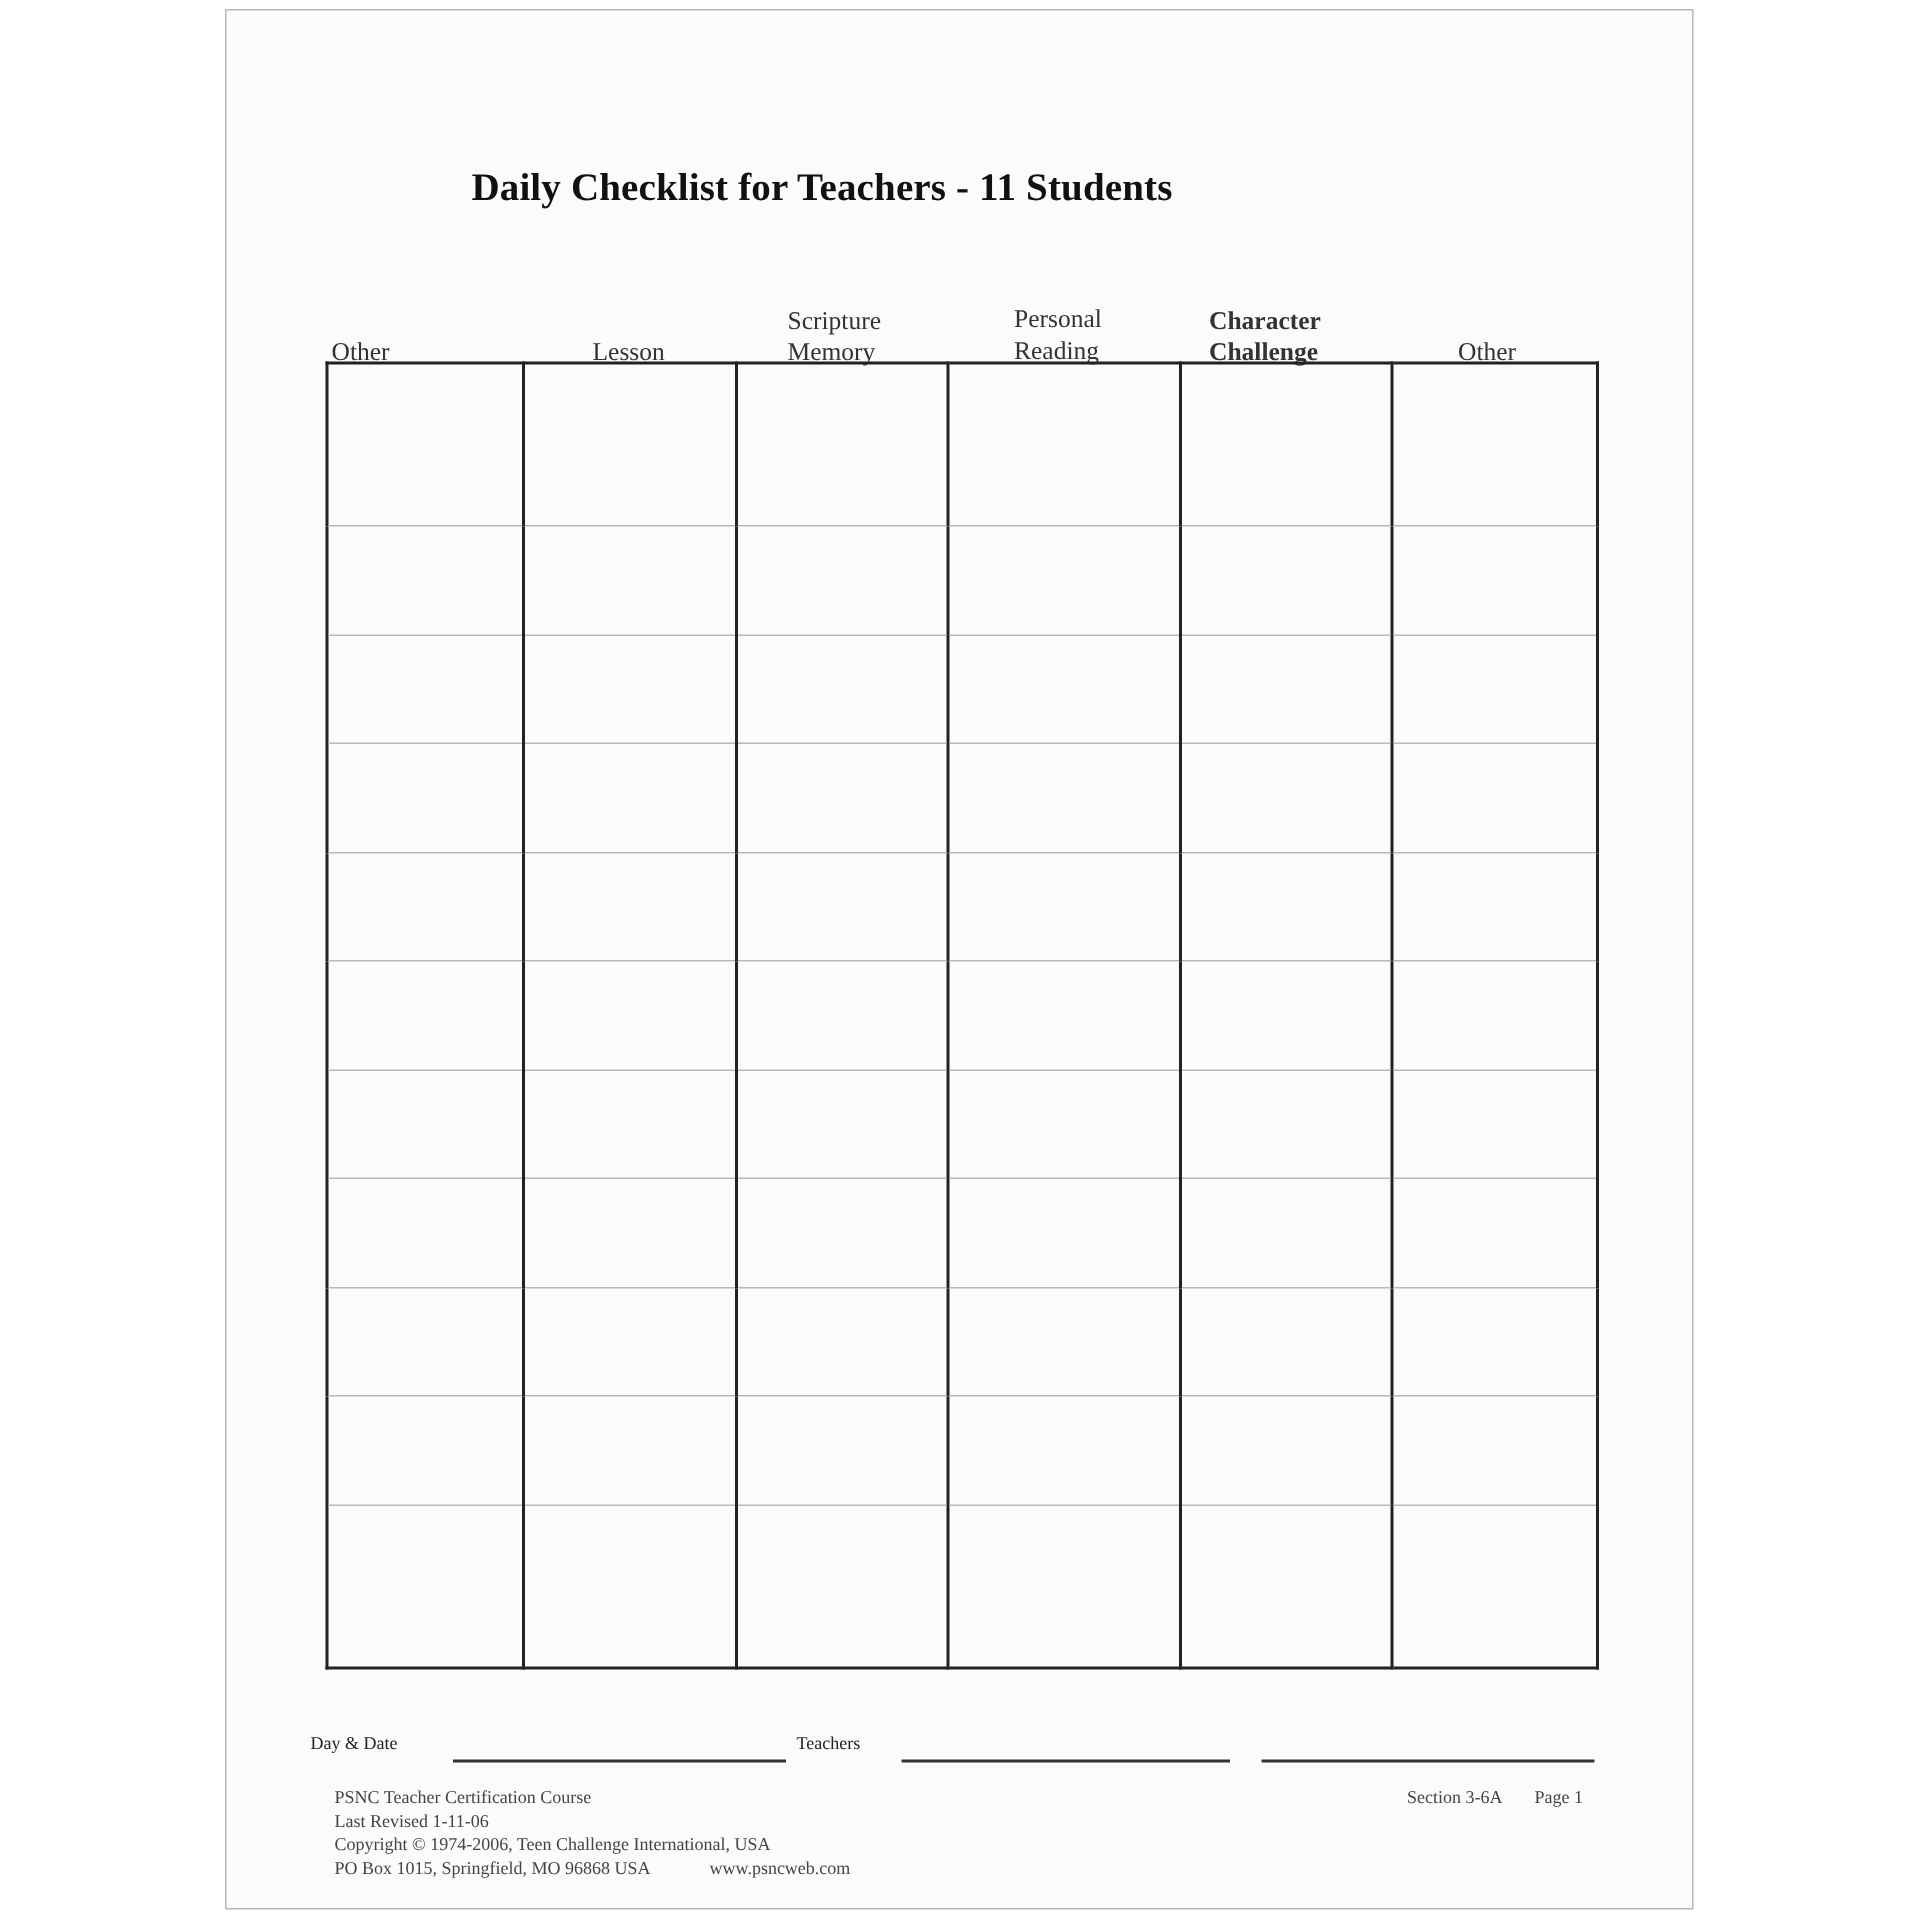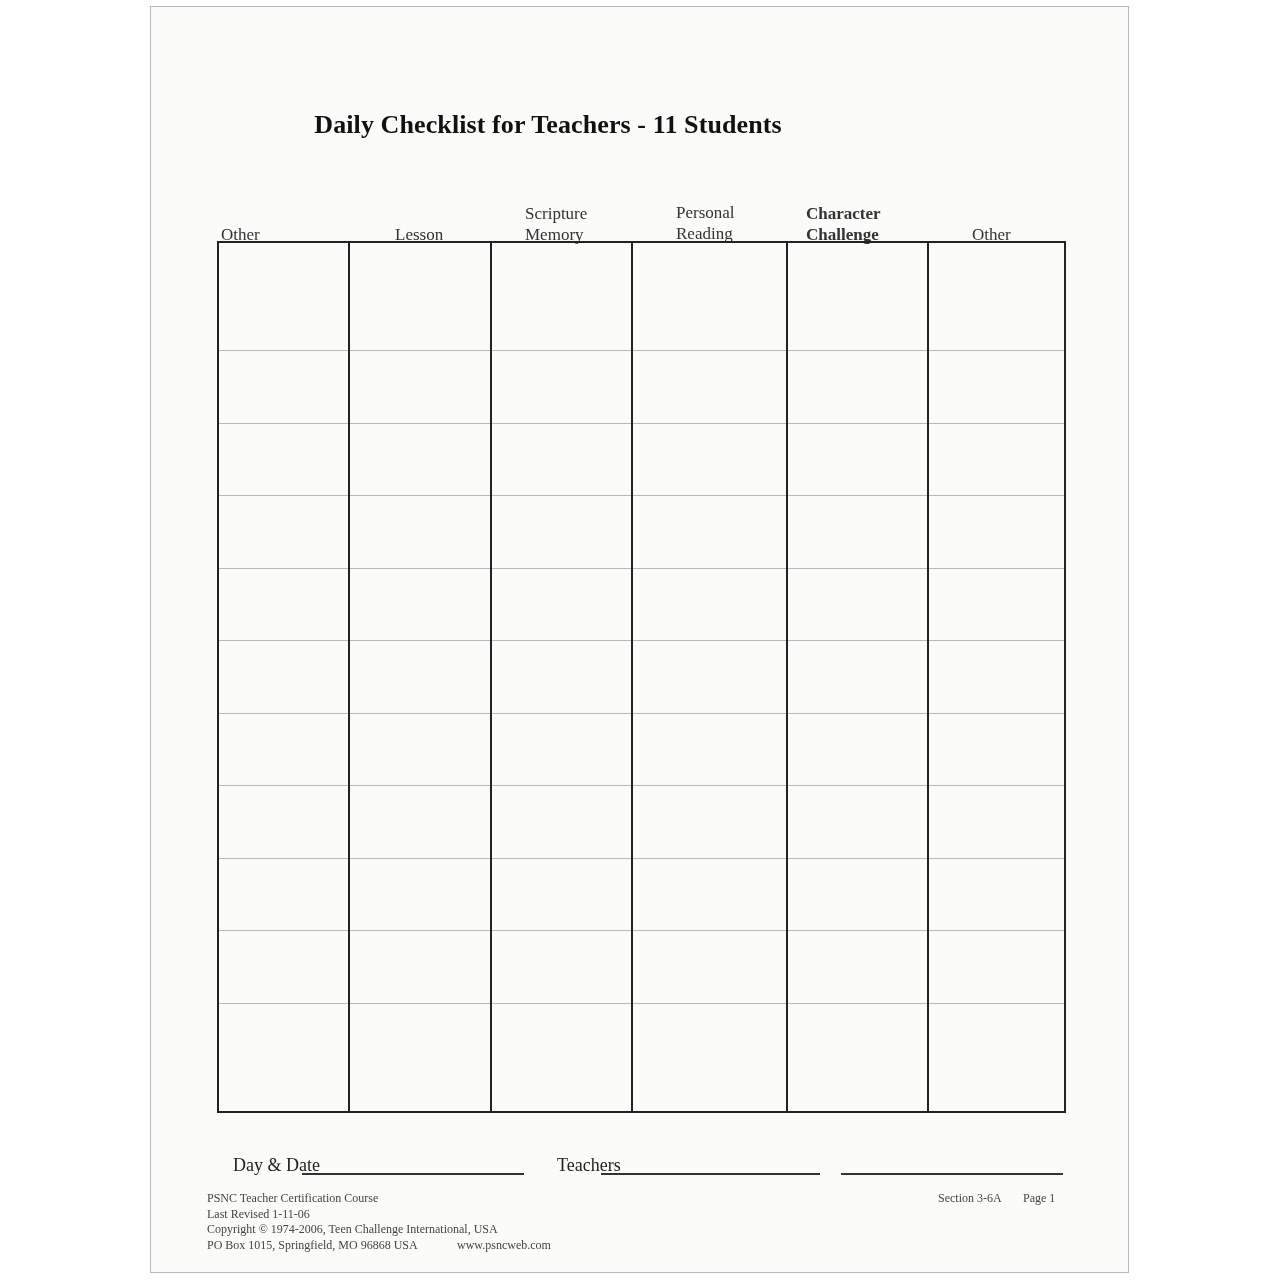--- a/index.html
+++ b/index.html
@@ -27,21 +27,21 @@
     border-collapse: collapse; table-layout: fixed;
     border: 2px solid #222;
   }
   table.grid td {
     border-left: 2px solid #222; border-right: 2px solid #222;
     border-top: 1.5px solid #b9b9b9; border-bottom: 1.5px solid #b9b9b9;
     padding: 0;
   }
   table.grid tr:first-child td { border-top: 2px solid #222; }
   table.grid tr:last-child td { border-bottom: 2px solid #222; }
-  .fill-label { position: absolute; font-size: 18px; color: #222; margin-left: 26px; }
+  .fill-label { position: absolute; font-size: 12px; color: #222; }
   .line { position: absolute; height: 0; border-top: 2px solid #333; }
   .foot { position: absolute; font-size: 12px; line-height: 15.5px; color: #444; }
 </style>
 </head>
 <body>
 
 <div class="page"></div>
 
 <div class="title">Daily Checklist for Teachers - 11 Students</div>
 
@@ -167,21 +167,21 @@
       </tr>
   </tbody>
 </table>
 
 <div class="fill-label" style="left:207px; top:1155px;">Day &amp; Date</div>
 <div class="line" style="left:302px; top:1173px; width:222px;"></div>
 <div class="fill-label" style="left:531px; top:1155px;">Teachers</div>
 <div class="line" style="left:601px; top:1173px; width:219px;"></div>
 <div class="line" style="left:841px; top:1173px; width:222px;"></div>
 
-<div class="foot" style="left:207px; top:1191px;">
+<div class="foot" style="left:223px; top:1191px;">
   <div>PSNC Teacher Certification Course</div>
   <div>Last Revised 1-11-06</div>
   <div>Copyright © 1974-2006, Teen Challenge International, USA</div>
   <div>
     <span>PO Box 1015, Springfield, MO 96868 USA</span>
     <span style="display:inline-block; width:34px;"></span>
     <span>www.psncweb.com</span>
   </div>
 </div>
 <div class="foot" style="left:938px; top:1191px;">

